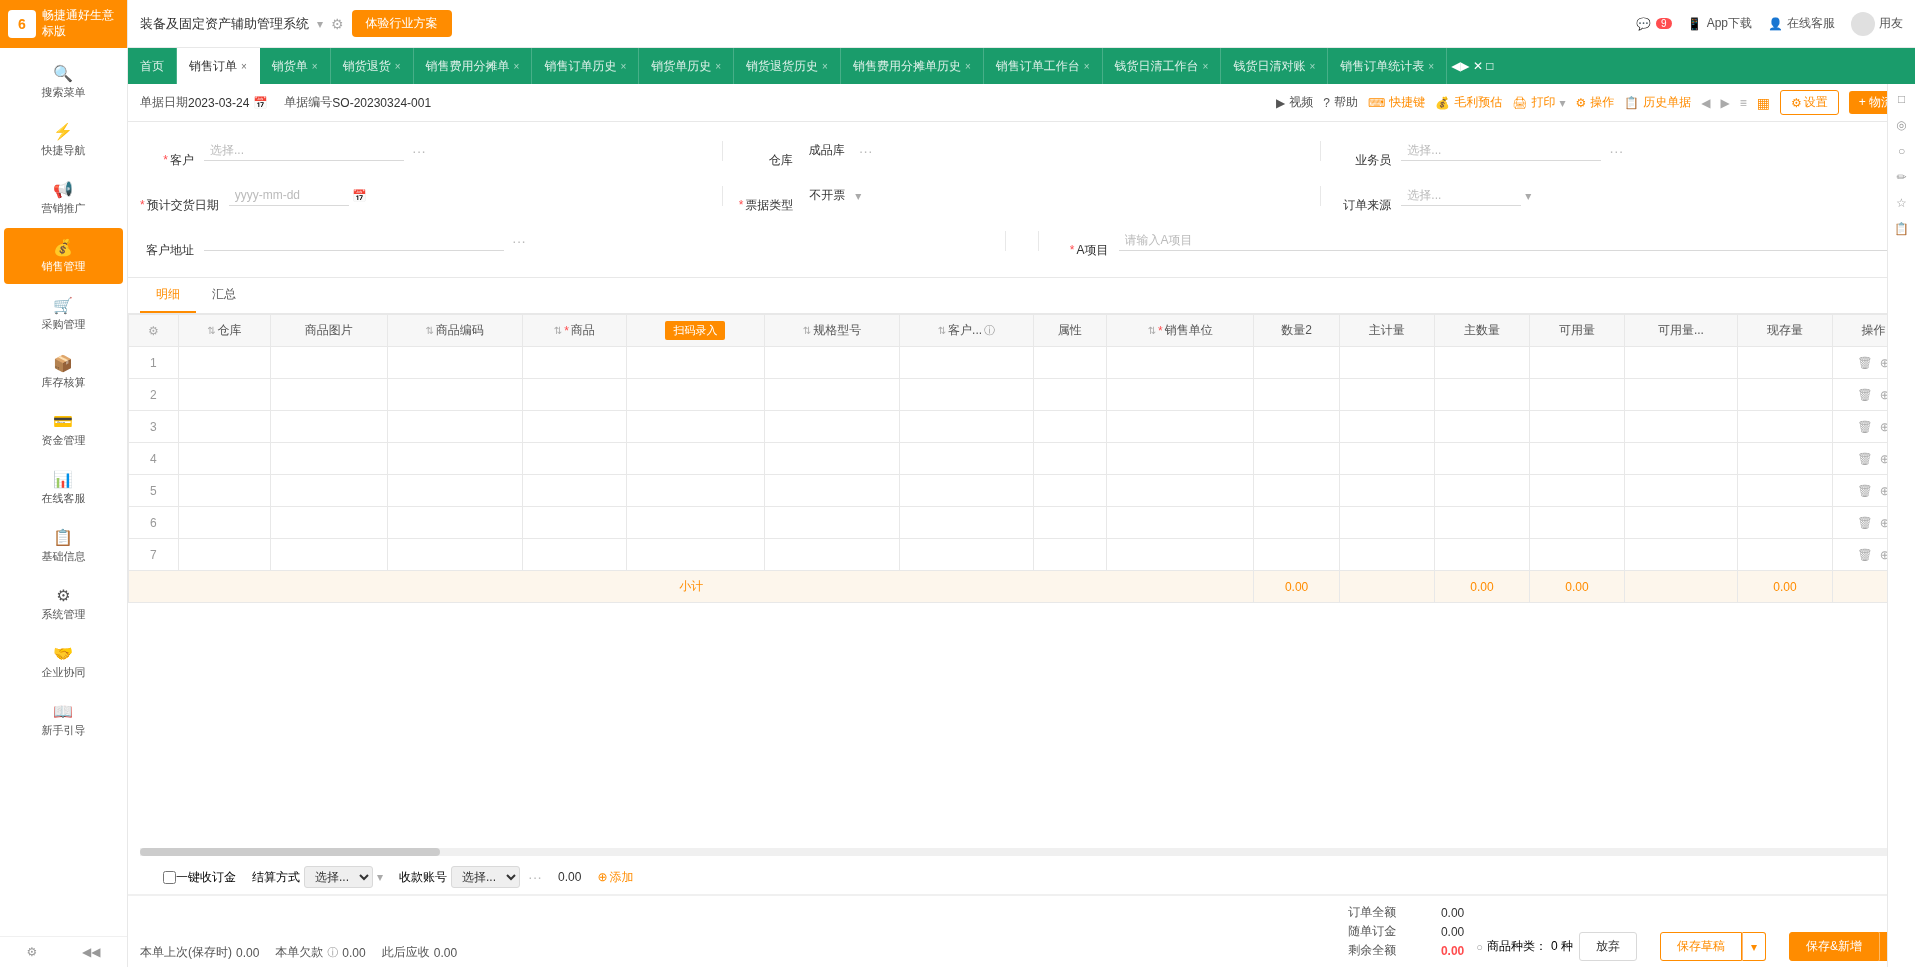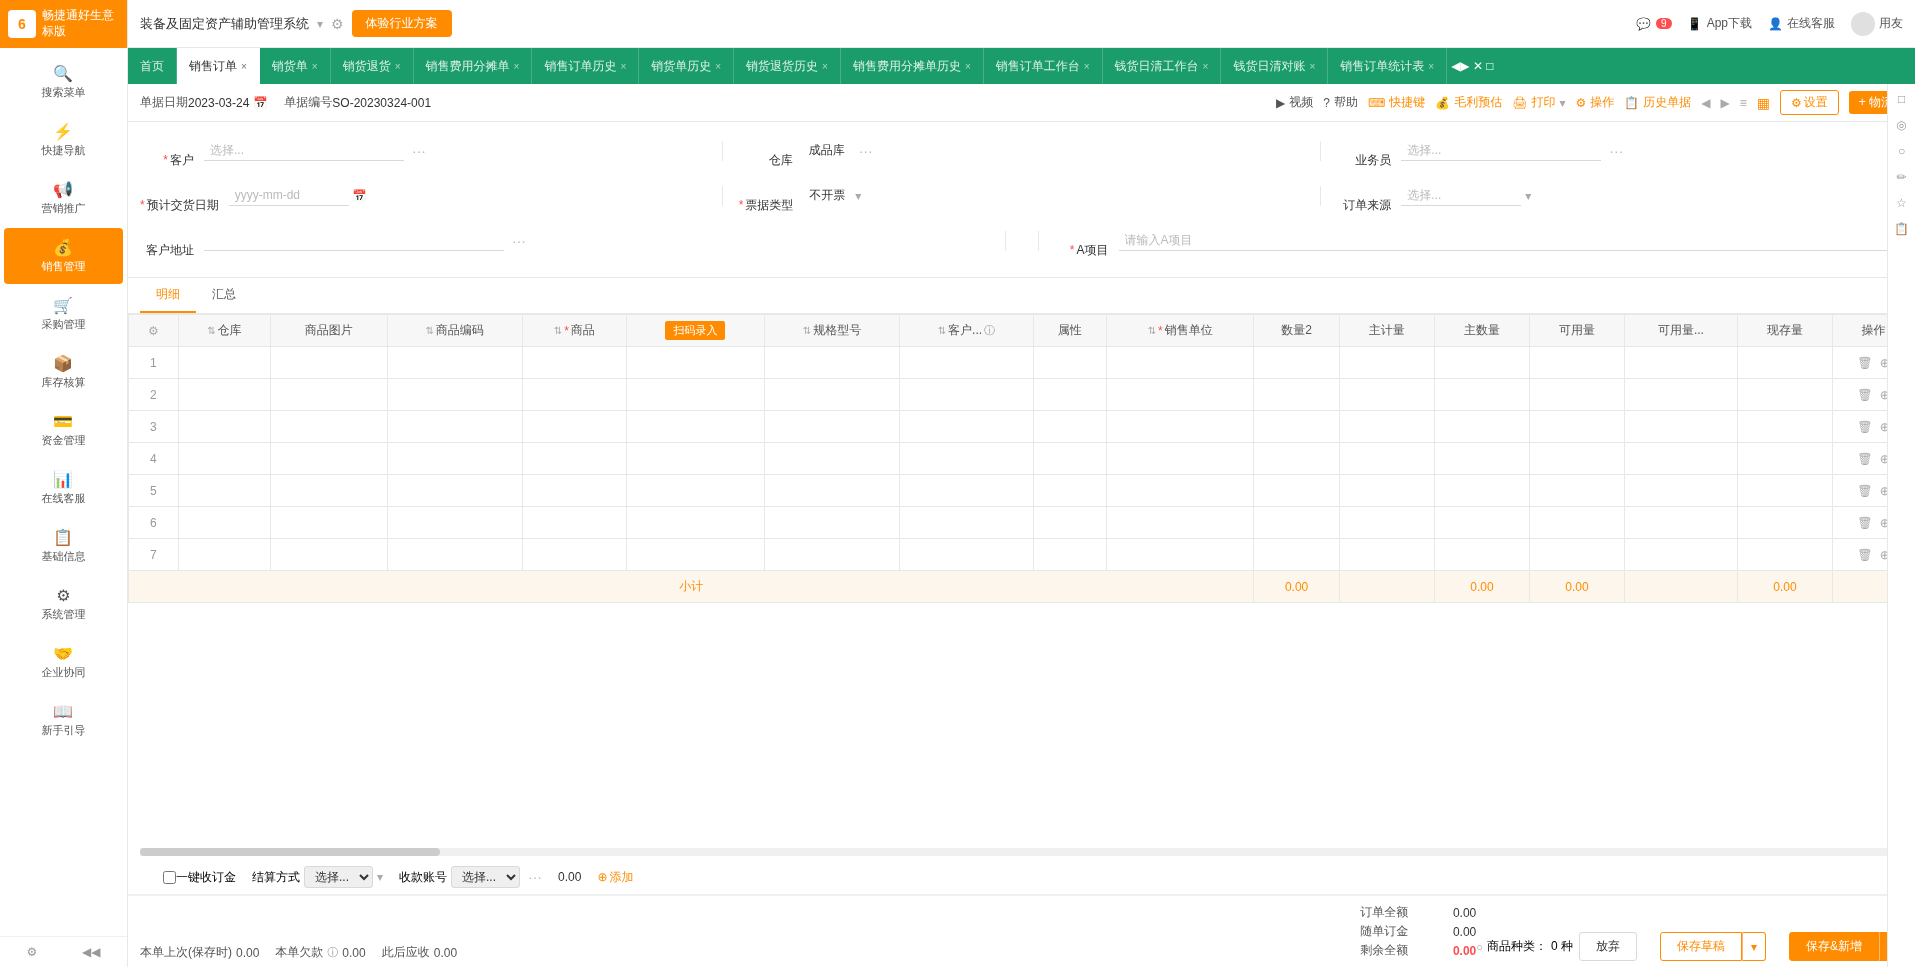--- a/index.html
+++ b/index.html
@@ -578,21 +578,21 @@
         <div class="footer-stat">
           <span>本单欠款</span>
           <span class="info-icon">ⓘ</span>
           <span>0.00</span>
         </div>
         <div class="footer-stat">
           <span>此后应收</span>
           <span>0.00</span>
         </div>
       </div>
-      <div style="display:flex;align-items:flex-end;">
+      <div style="display:flex;align-items:flex-end;gap:12px;">
         <div style="text-align:right;">
           <div class="order-summary-row">
             <span class="order-summary-label">订单全额</span>
             <span class="order-summary-value">0.00</span>
           </div>
           <div class="order-summary-row">
             <span class="order-summary-label">随单订金</span>
             <span class="order-summary-value">0.00</span>
           </div>
           <div class="order-summary-row">

